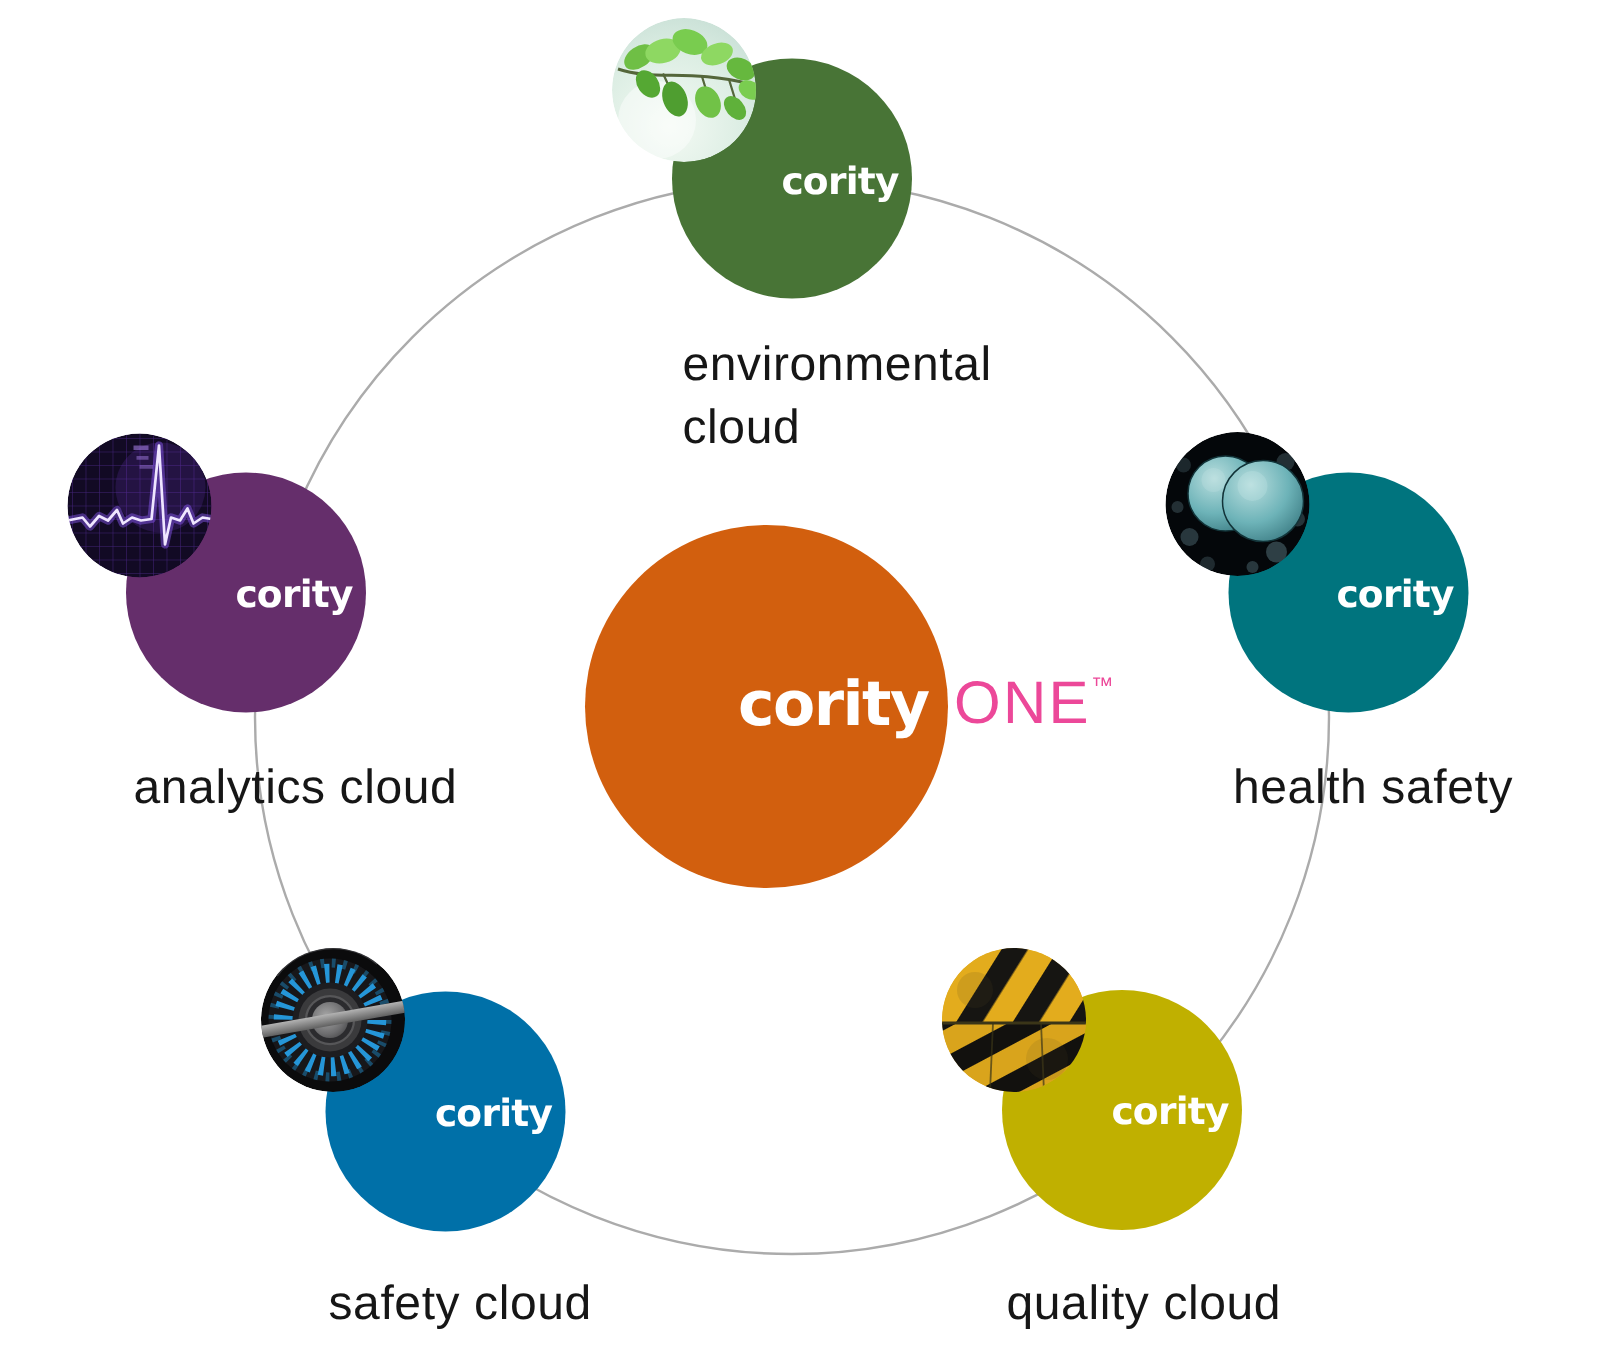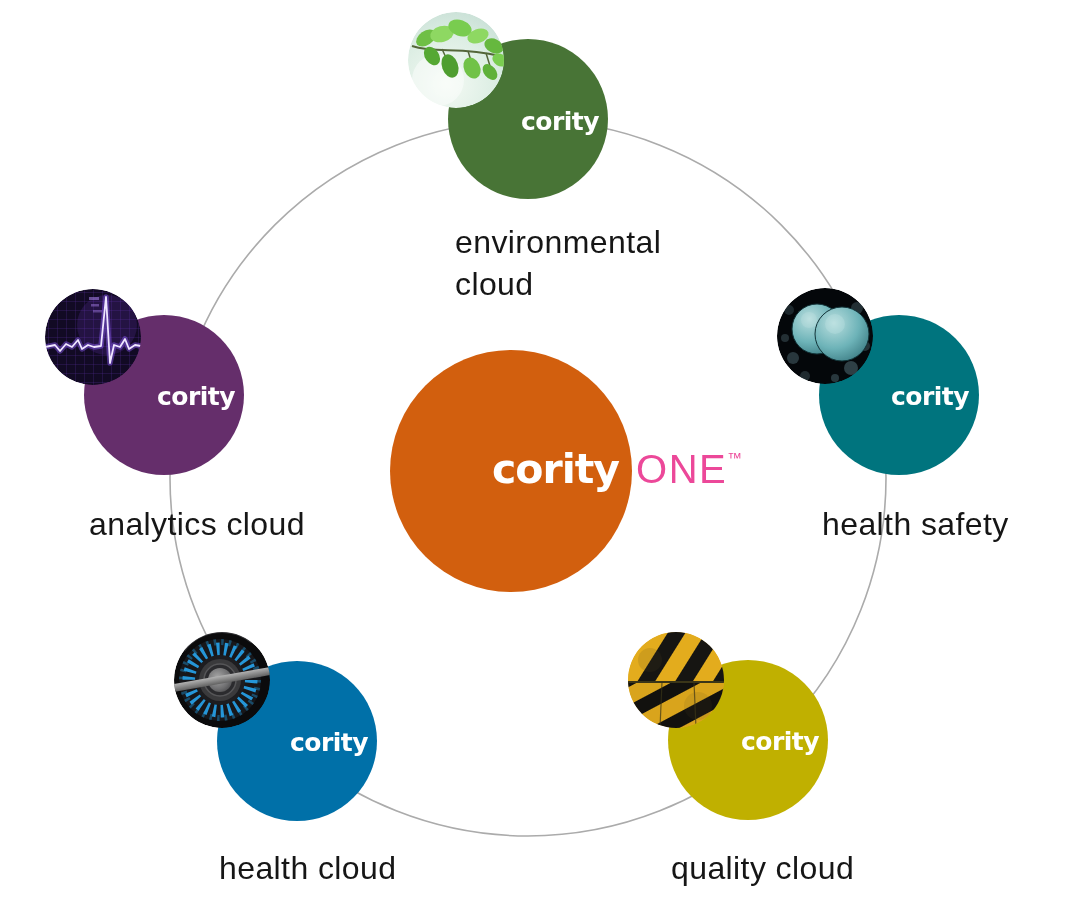--- a/index.html
+++ b/index.html
@@ -187,16 +187,16 @@
 
   <div class="brand-text" style="left:560px;top:121px;">cority</div>
   <div class="brand-text" style="left:196px;top:396px;">cority</div>
   <div class="brand-text" style="left:930px;top:396px;">cority</div>
   <div class="brand-text" style="left:329px;top:742px;">cority</div>
   <div class="brand-text" style="left:780px;top:741px;">cority</div>
 
   <div class="cloud-label wrap" style="left:455px;top:221px;">environmental cloud</div>
   <div class="cloud-label" style="left:89px;top:503px;">analytics cloud</div>
   <div class="cloud-label" style="left:822px;top:503px;">health safety</div>
-  <div class="cloud-label" style="left:219px;top:847px;">health cloud</div>
+  <div class="cloud-label" style="left:219px;top:847px;">safety cloud</div>
   <div class="cloud-label" style="left:671px;top:847px;">quality cloud</div>
 
 </div>
 
 </body></html>

